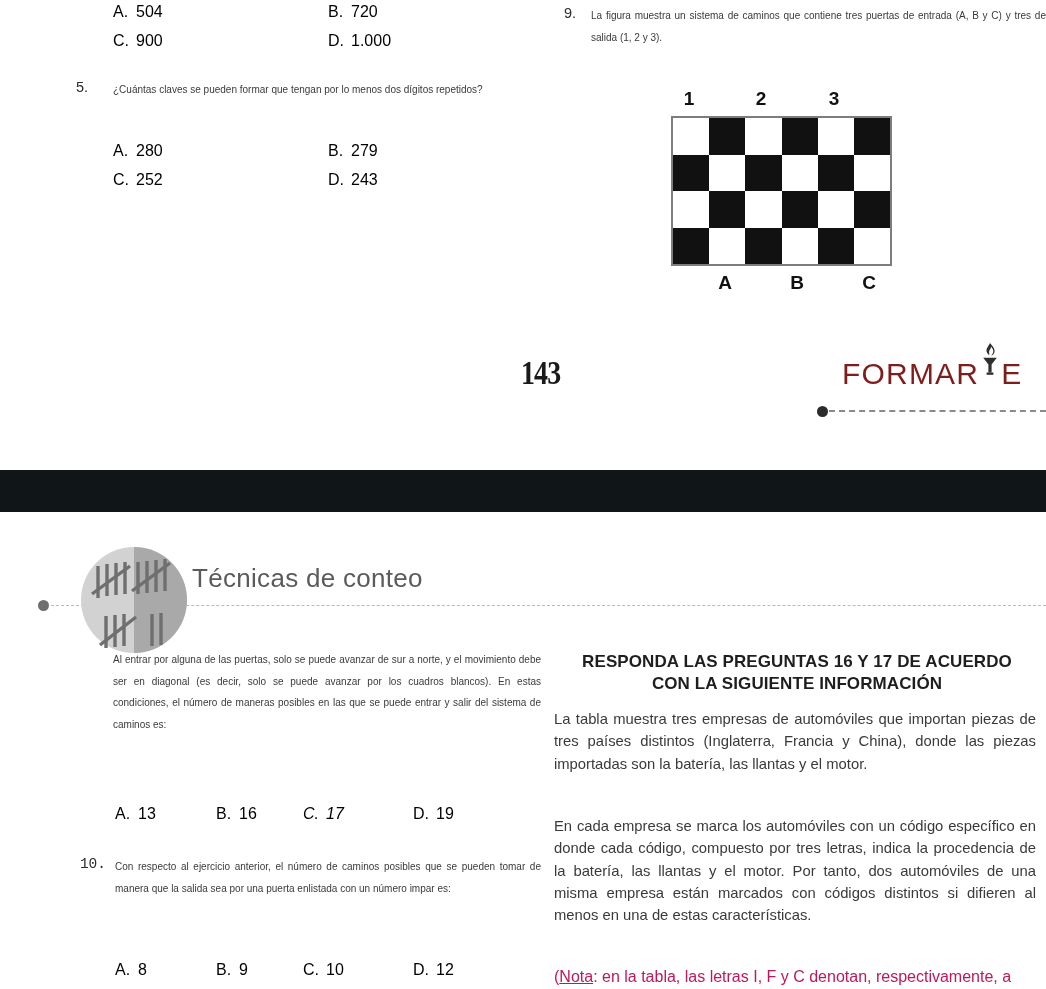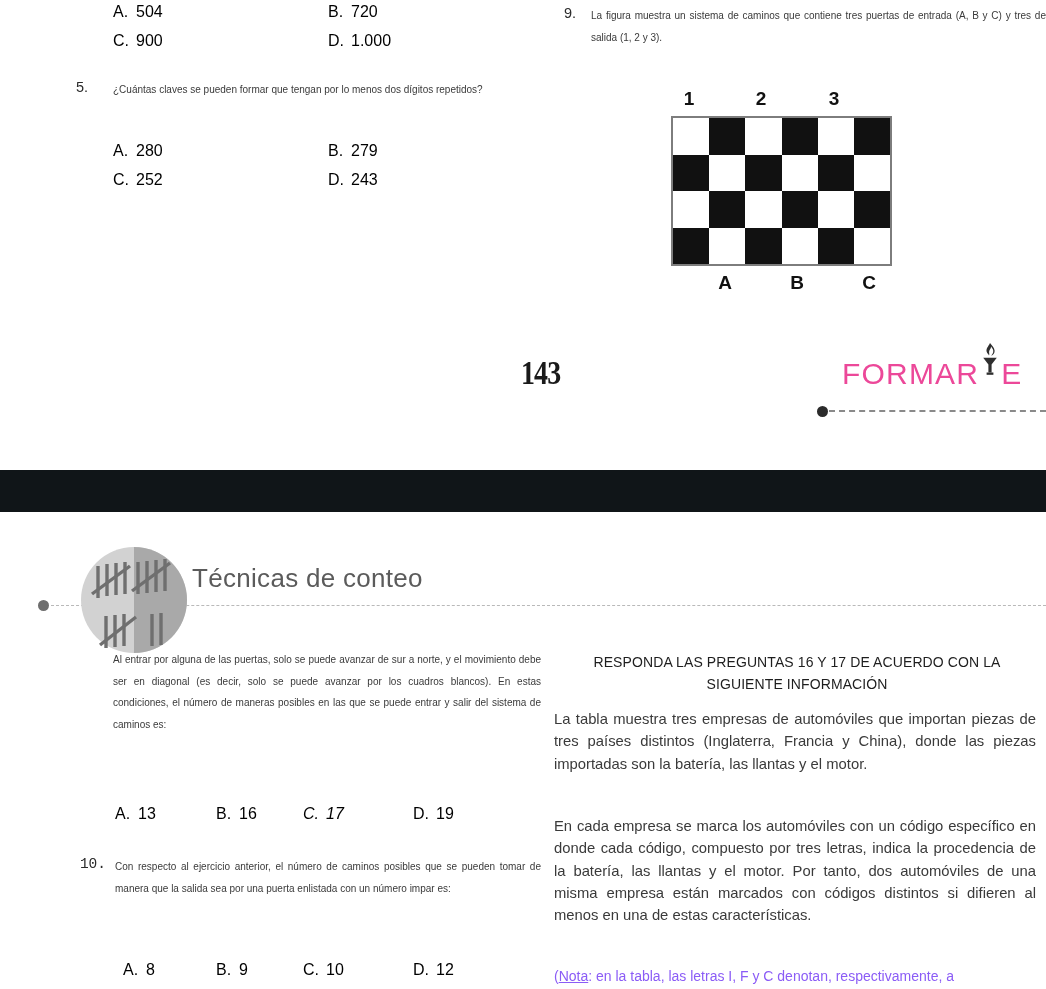--- a/index.html
+++ b/index.html
@@ -89,21 +89,21 @@
     transform: scaleX(0.82);
     transform-origin: left top;
   }
   #brand {
     position: absolute;
     left: 842px;
     top: 357px;
     font-size: 30px;
     font-weight: 400;
     letter-spacing: 1.2px;
-    color: #ec4899;
+    color: #7f1d1d;
     white-space: nowrap;
     text-align: right;
   }
   #brand .t-slot { position: relative; display: inline-block; width: 22px; }
   #brand .torch-svg { position: absolute; left: -1px; top: -15px; }
   #footer-dotline {
     position: absolute;
     left: 817px;
     top: 409px;
     width: 229px;
@@ -154,40 +154,40 @@
     letter-spacing: 0.3px;
     white-space: nowrap;
   }
 
   
   #lowleft { position: absolute; left: 0; top: 640px; width: 545px; height: 349px; padding-left: 20px; }
   #lowright { position: absolute; left: 550px; top: 640px; width: 496px; height: 349px; }
 
   .r-head {
     position: absolute;
-    font-size: 14px;
-    font-weight: normal;
+    font-size: 17px;
+    font-weight: bold;
     line-height: 22px;
     color: #1e1e1e;
     text-align: center;
     letter-spacing: 0.1px;
   }
   .r-para {
     position: absolute;
     font-size: 14.8px;
     line-height: 22.3px;
     color: #3a3a3a;
     text-align: justify;
     text-justify: inter-word;
   }
   .r-note {
     position: absolute;
-    font-size: 14px;
+    font-size: 16px;
     line-height: 17px;
-    color: #8b5cf6;
+    color: #be185d;
   }
   .r-note u { text-decoration: underline; }
 </style>
 </head>
 <body>
 
 <div id="page">
 
   <div id="topleft">
 
@@ -327,21 +327,21 @@
     <div class="opt" style="left:303px; top:165px;font-style:italic;">
       <span class="ltr">C.</span><span>17</span>
     </div>
     <div class="opt" style="left:413px; top:165px;">
       <span class="ltr">D.</span><span>19</span>
     </div>
 
     <div class="q-num" style="left:72px; top:216px; width:34px;font-family:Liberation Mono, monospace;">10.</div>
     <div class="q-body" style="left:115px; top:216px; width:426px;">Con respecto al ejercicio anterior, el número de caminos posibles que se pueden tomar de manera que la salida sea por una puerta enlistada con un número impar es:</div>
 
-    <div class="opt" style="left:115px; top:321px;margin-left:8px;">
+    <div class="opt" style="left:115px; top:321px;">
       <span class="ltr">A.</span><span>8</span>
     </div>
     <div class="opt" style="left:216px; top:321px;">
       <span class="ltr">B.</span><span>9</span>
     </div>
     <div class="opt" style="left:303px; top:321px;">
       <span class="ltr">C.</span><span>10</span>
     </div>
     <div class="opt" style="left:413px; top:321px;">
       <span class="ltr">D.</span><span>12</span>

